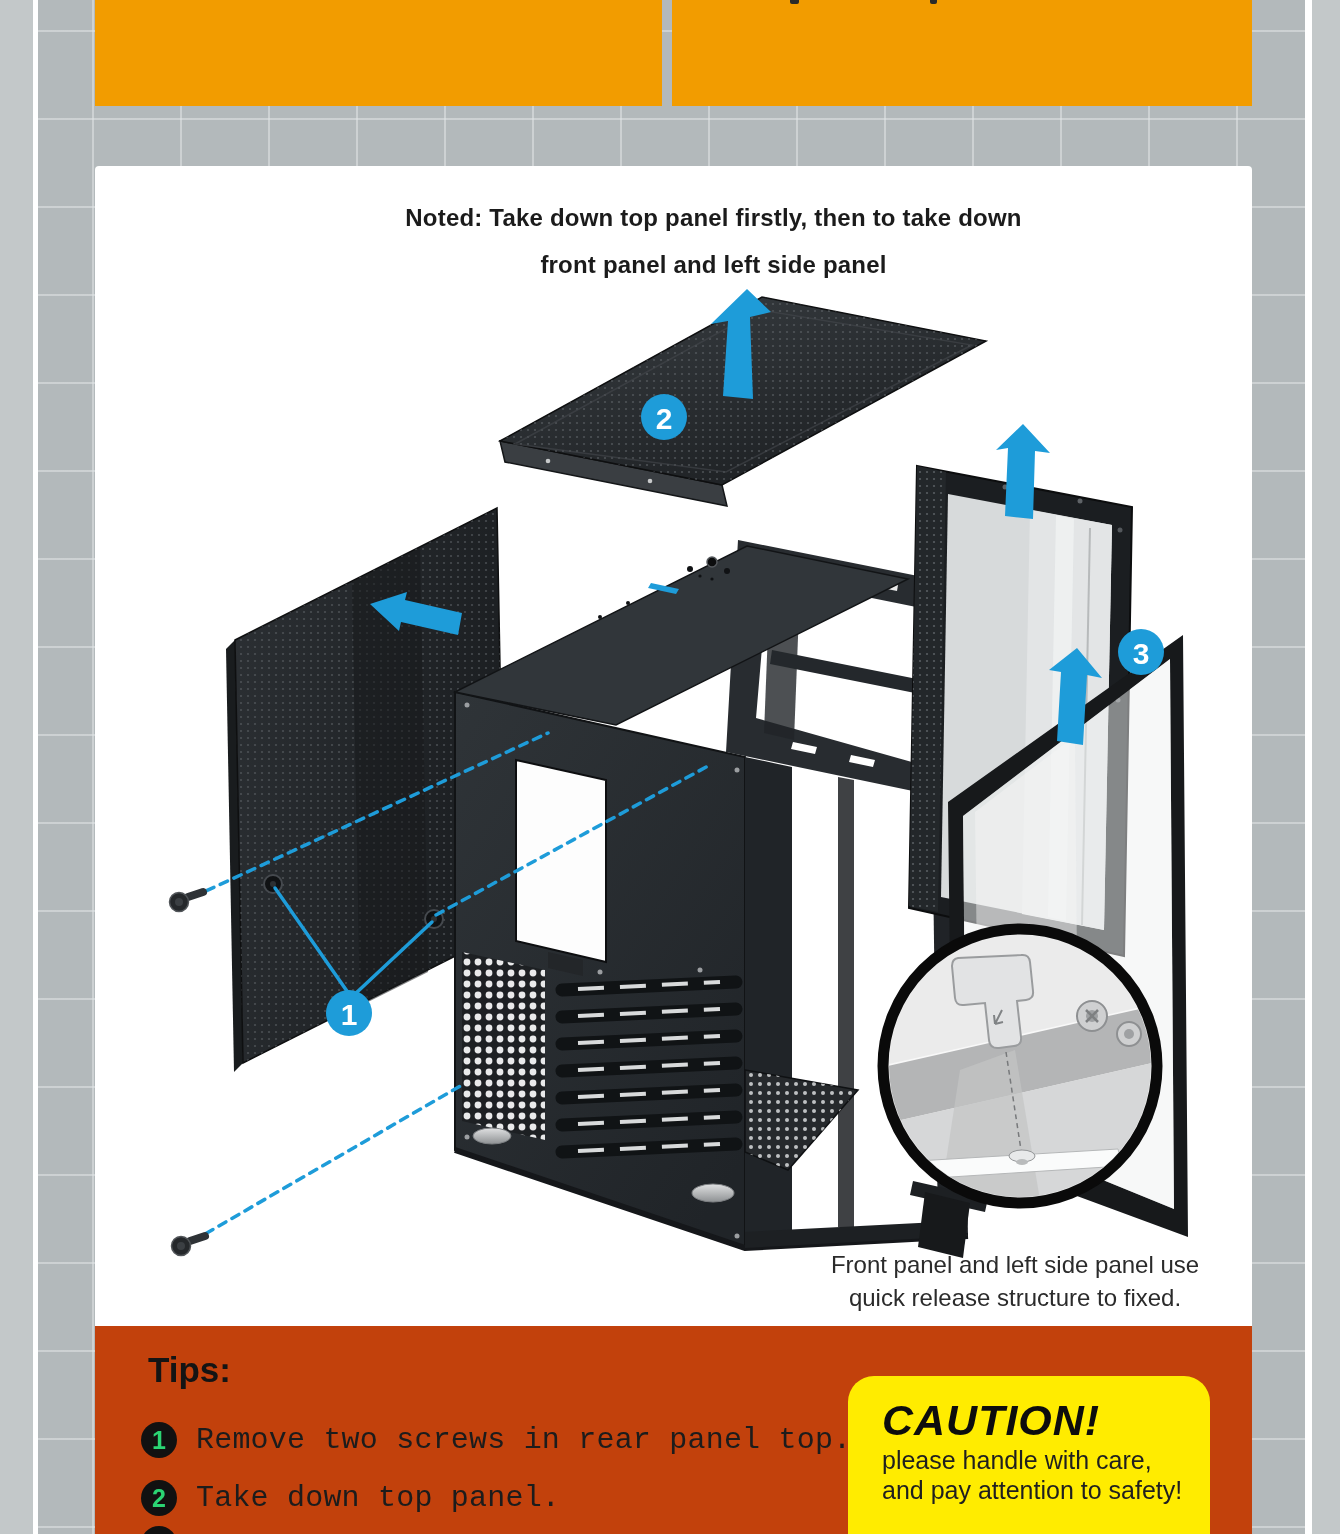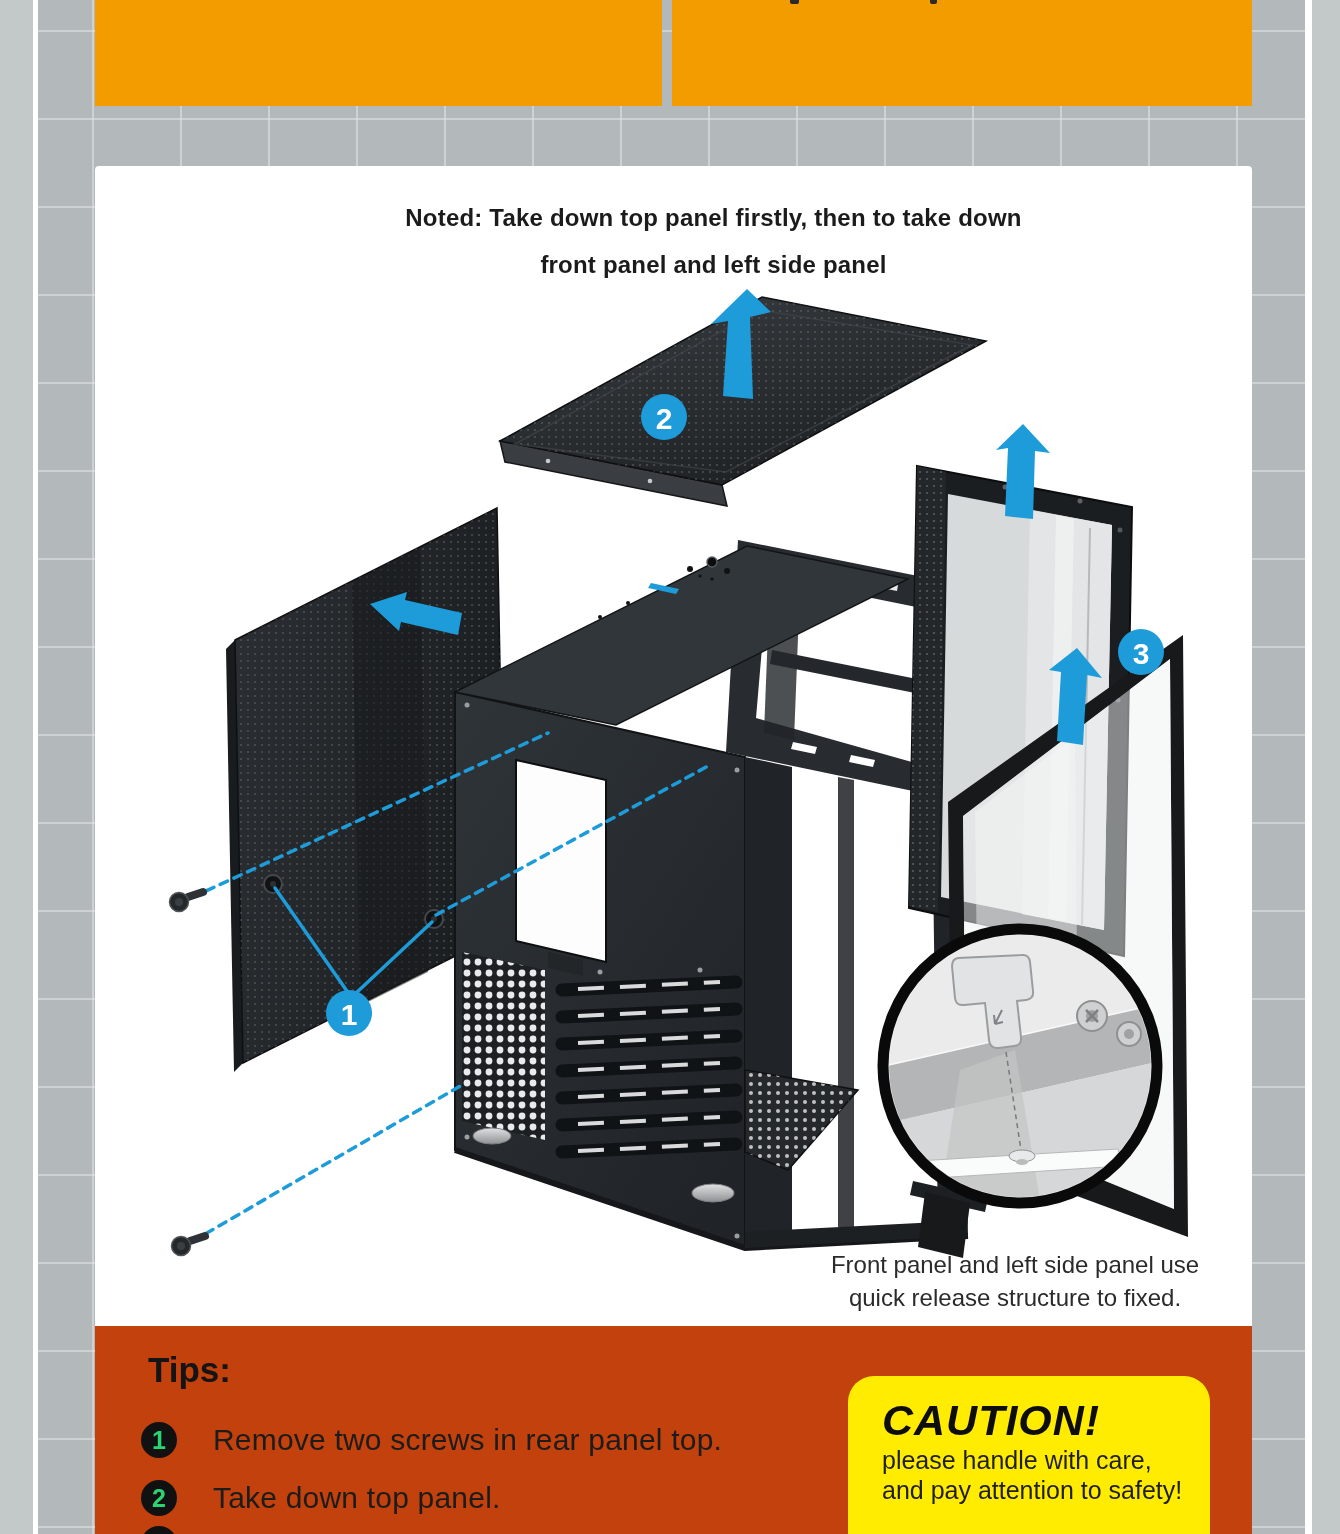--- a/index.html
+++ b/index.html
@@ -47,21 +47,21 @@
   .tips-section{left:95px;top:1326px;width:1157px;height:208px;background:#c2410c;}
   .tips-heading{position:absolute;left:53px;top:24px;font-size:35px;font-weight:700;color:#141414;}
   .tip-row{position:absolute;left:46px;display:flex;align-items:center;}
   .tip-row.row1{top:96px;}
   .tip-row.row2{top:154px;}
   .tip-badge{
     width:36px;height:36px;border-radius:50%;background:#111111;flex:0 0 36px;
     display:flex;align-items:center;justify-content:center;
     color:#2BD473;font-size:25px;font-weight:700;
   }
-  .tip-text{margin-left:36px;font-size:30px;color:#1c1c1c;letter-spacing:.2px;}
+  .tip-text{margin-left:19px;font-size:30px;color:#1c1c1c;letter-spacing:.2px;font-family:Liberation Mono, monospace;}
   .tip-badge-partial{position:absolute;left:46px;top:200px;width:36px;height:36px;border-radius:50%;background:#111111;}
   
   .caution-box{
     position:absolute;left:753px;top:50px;width:362px;height:188px;
     background:#FFEC00;border-radius:26px;padding:20px 24px 0 34px;box-sizing:border-box;
   }
   .caution-title{font-size:43px;font-weight:800;font-style:italic;color:#0d0d0d;letter-spacing:1px;}
   .caution-line{font-size:25px;line-height:30px;color:#1f1f1f;}
   .caution-line.first{margin-top:8px;}
 </style>

